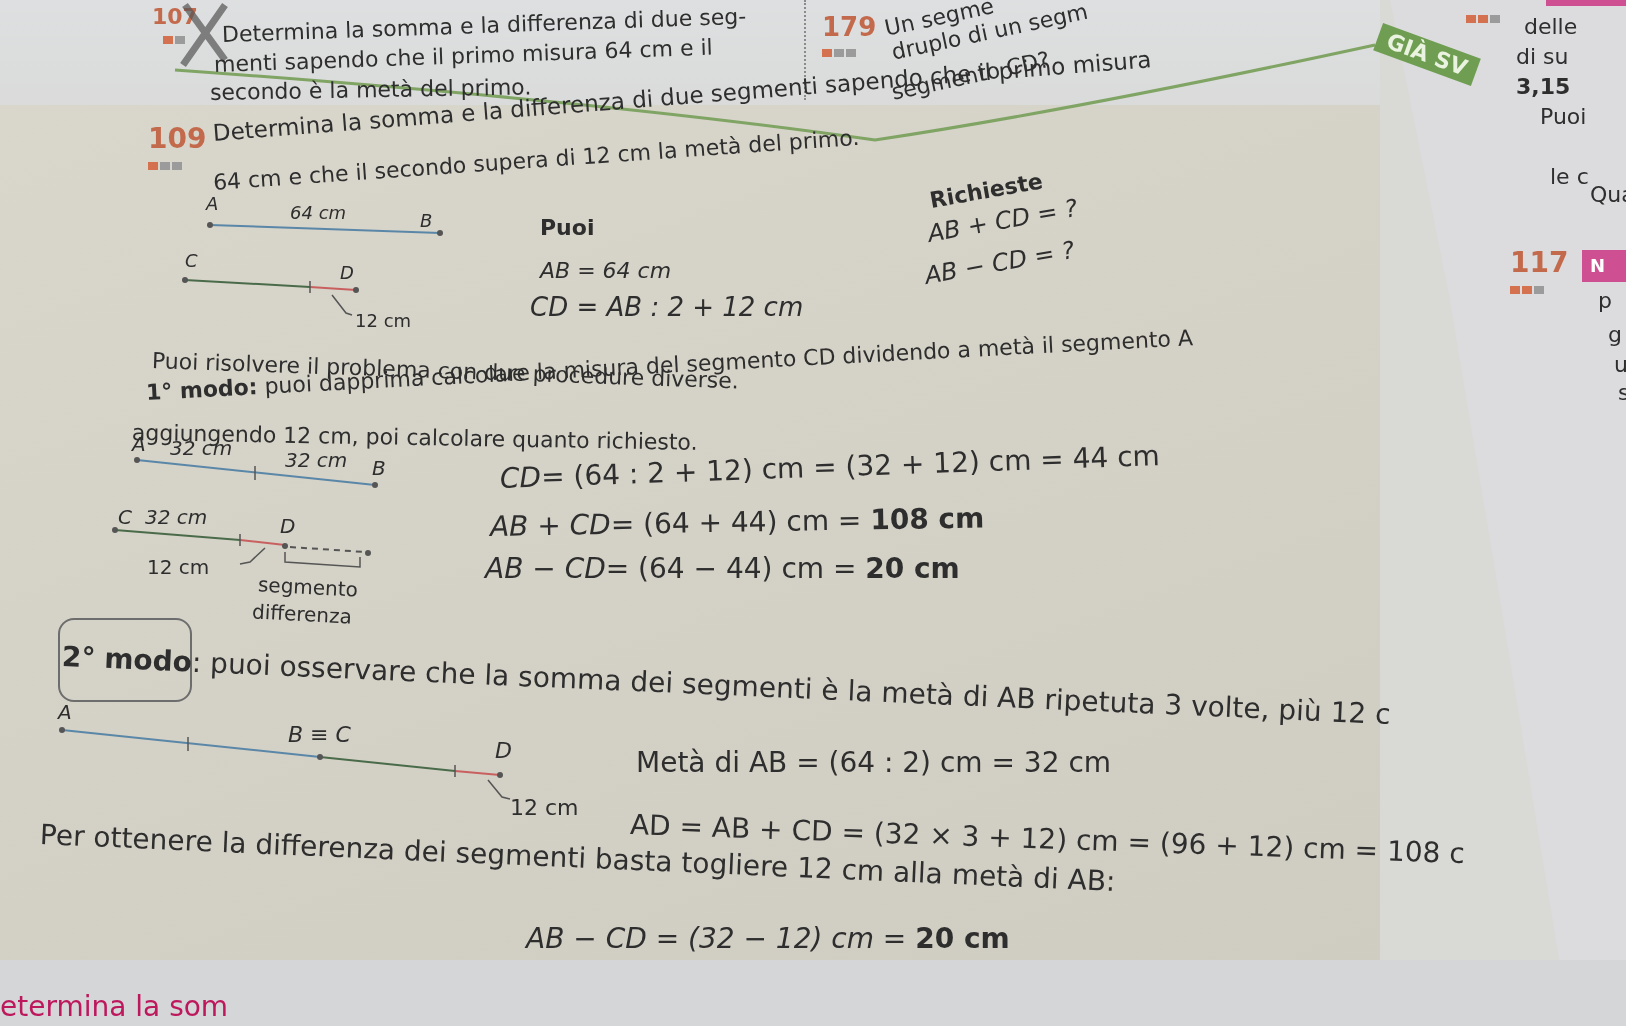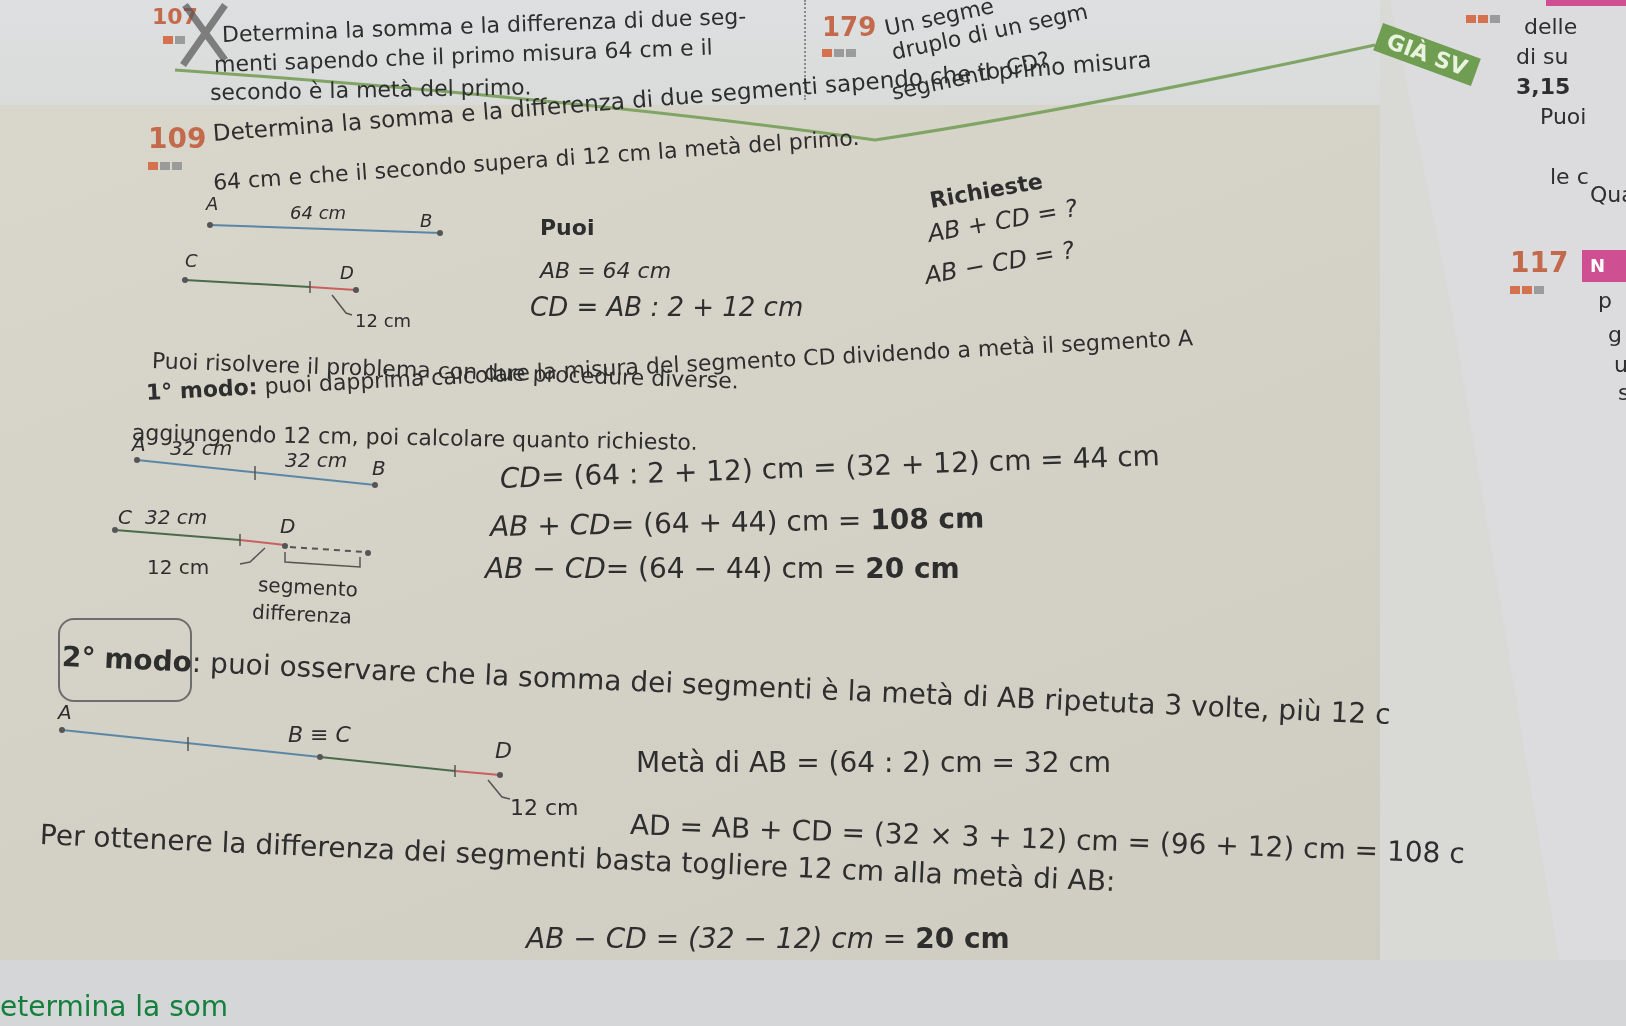--- a/index.html
+++ b/index.html
@@ -165,21 +165,21 @@
 <div class="abs math" style="left:495px;top:738px;font-size:22px;">D</div>
 <div class="abs" style="left:510px;top:795px;font-size:22px;">12 cm</div>
 
 <div class="abs big" style="left:636px;top:746px;">Metà di AB = (64 : 2) cm = 32 cm</div>
 <div class="abs big" style="left:630px;top:808px;transform:rotate(2deg);transform-origin:left;">AD = AB + CD = (32 × 3 + 12) cm = (96 + 12) cm = 108 c</div>
 <div class="abs big" style="left:40px;top:818px;transform:rotate(2.5deg);transform-origin:left;">Per ottenere la differenza dei segmenti basta togliere 12 cm alla metà di AB:</div>
 <div class="abs big" style="left:510px;top:922px;margin-left:16px;">
   <span class="math">AB − CD = (32 − 12) cm = </span><span class="bold">20 cm</span>
 </div>
 
-<div class="abs" style="left:0;top:990px;font-size:28px;color:#15803d;">etermina la som</div>
+<div class="abs" style="left:0;top:990px;font-size:28px;color:#be185d;">etermina la som</div>
 
 <div class="abs" style="left:1466px;top:8px;"><span class="diff-sq sq-o"></span><span class="diff-sq sq-o"></span><span class="diff-sq sq-g"></span></div>
 <div class="abs txt" style="left:1524px;top:14px;">delle</div>
 <div class="abs txt" style="left:1516px;top:44px;">di su</div>
 <div class="abs txt" style="left:1516px;top:74px;font-weight:bold;">3,15</div>
 <div class="abs txt" style="left:1540px;top:104px;">Puoi</div>
 <div class="abs txt" style="left:1590px;top:134px;margin-top:48px;">Qua</div>
 <div class="abs txt" style="left:1550px;top:164px;">le c</div>
 
 <div class="abs" style="left:1510px;top:246px;">

